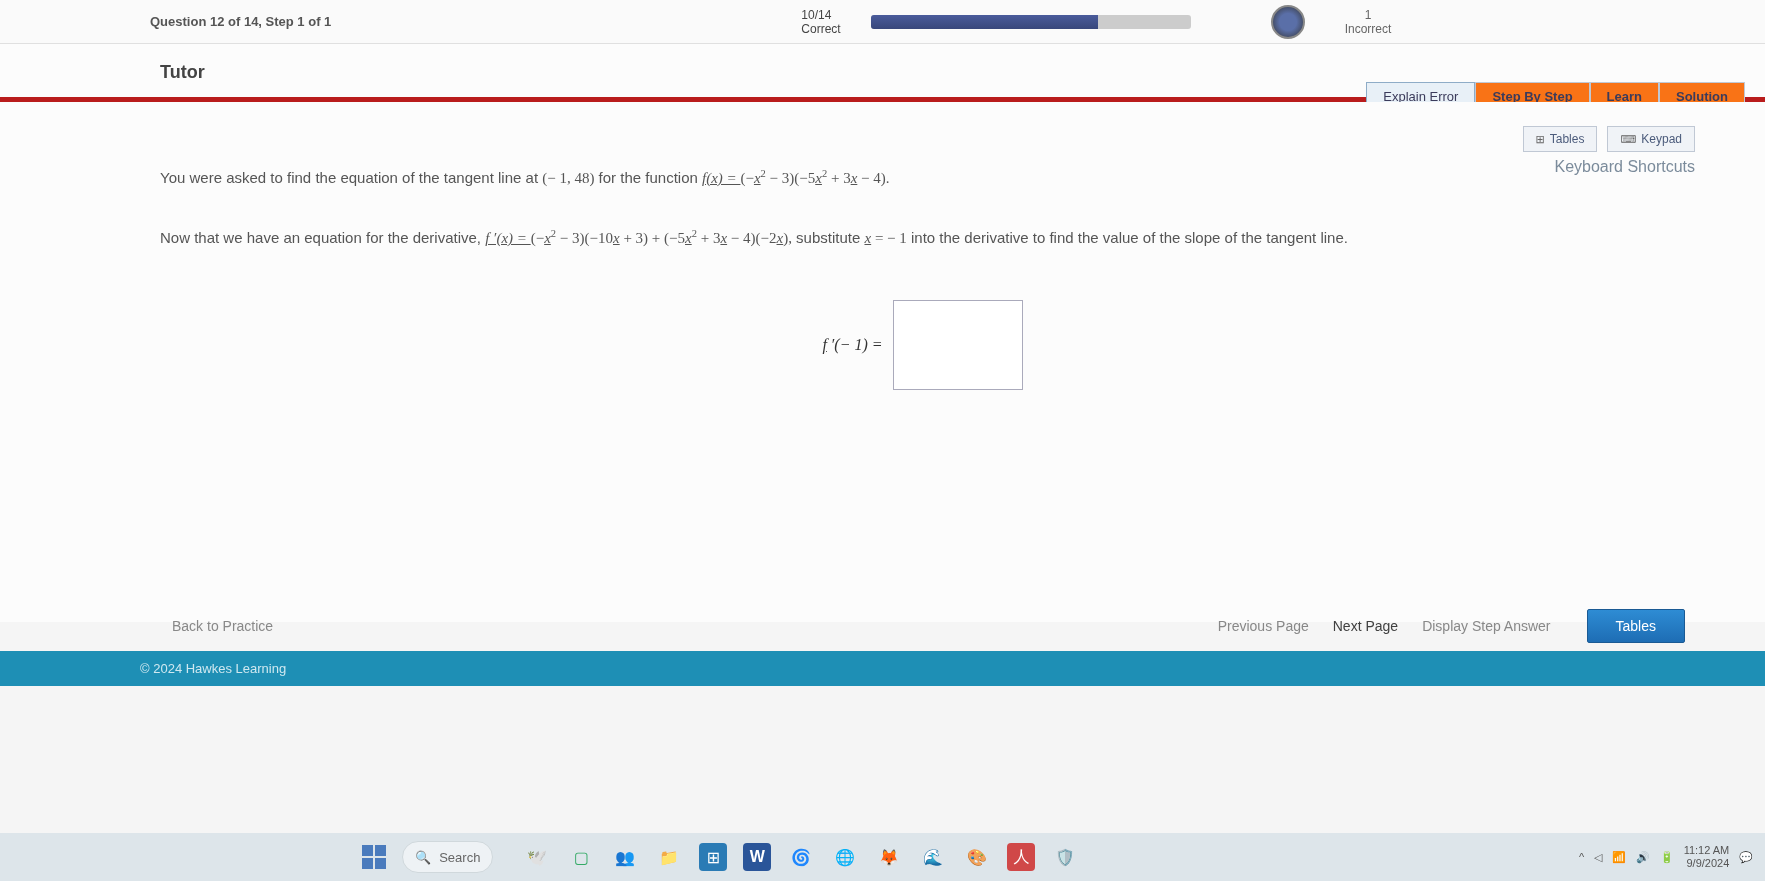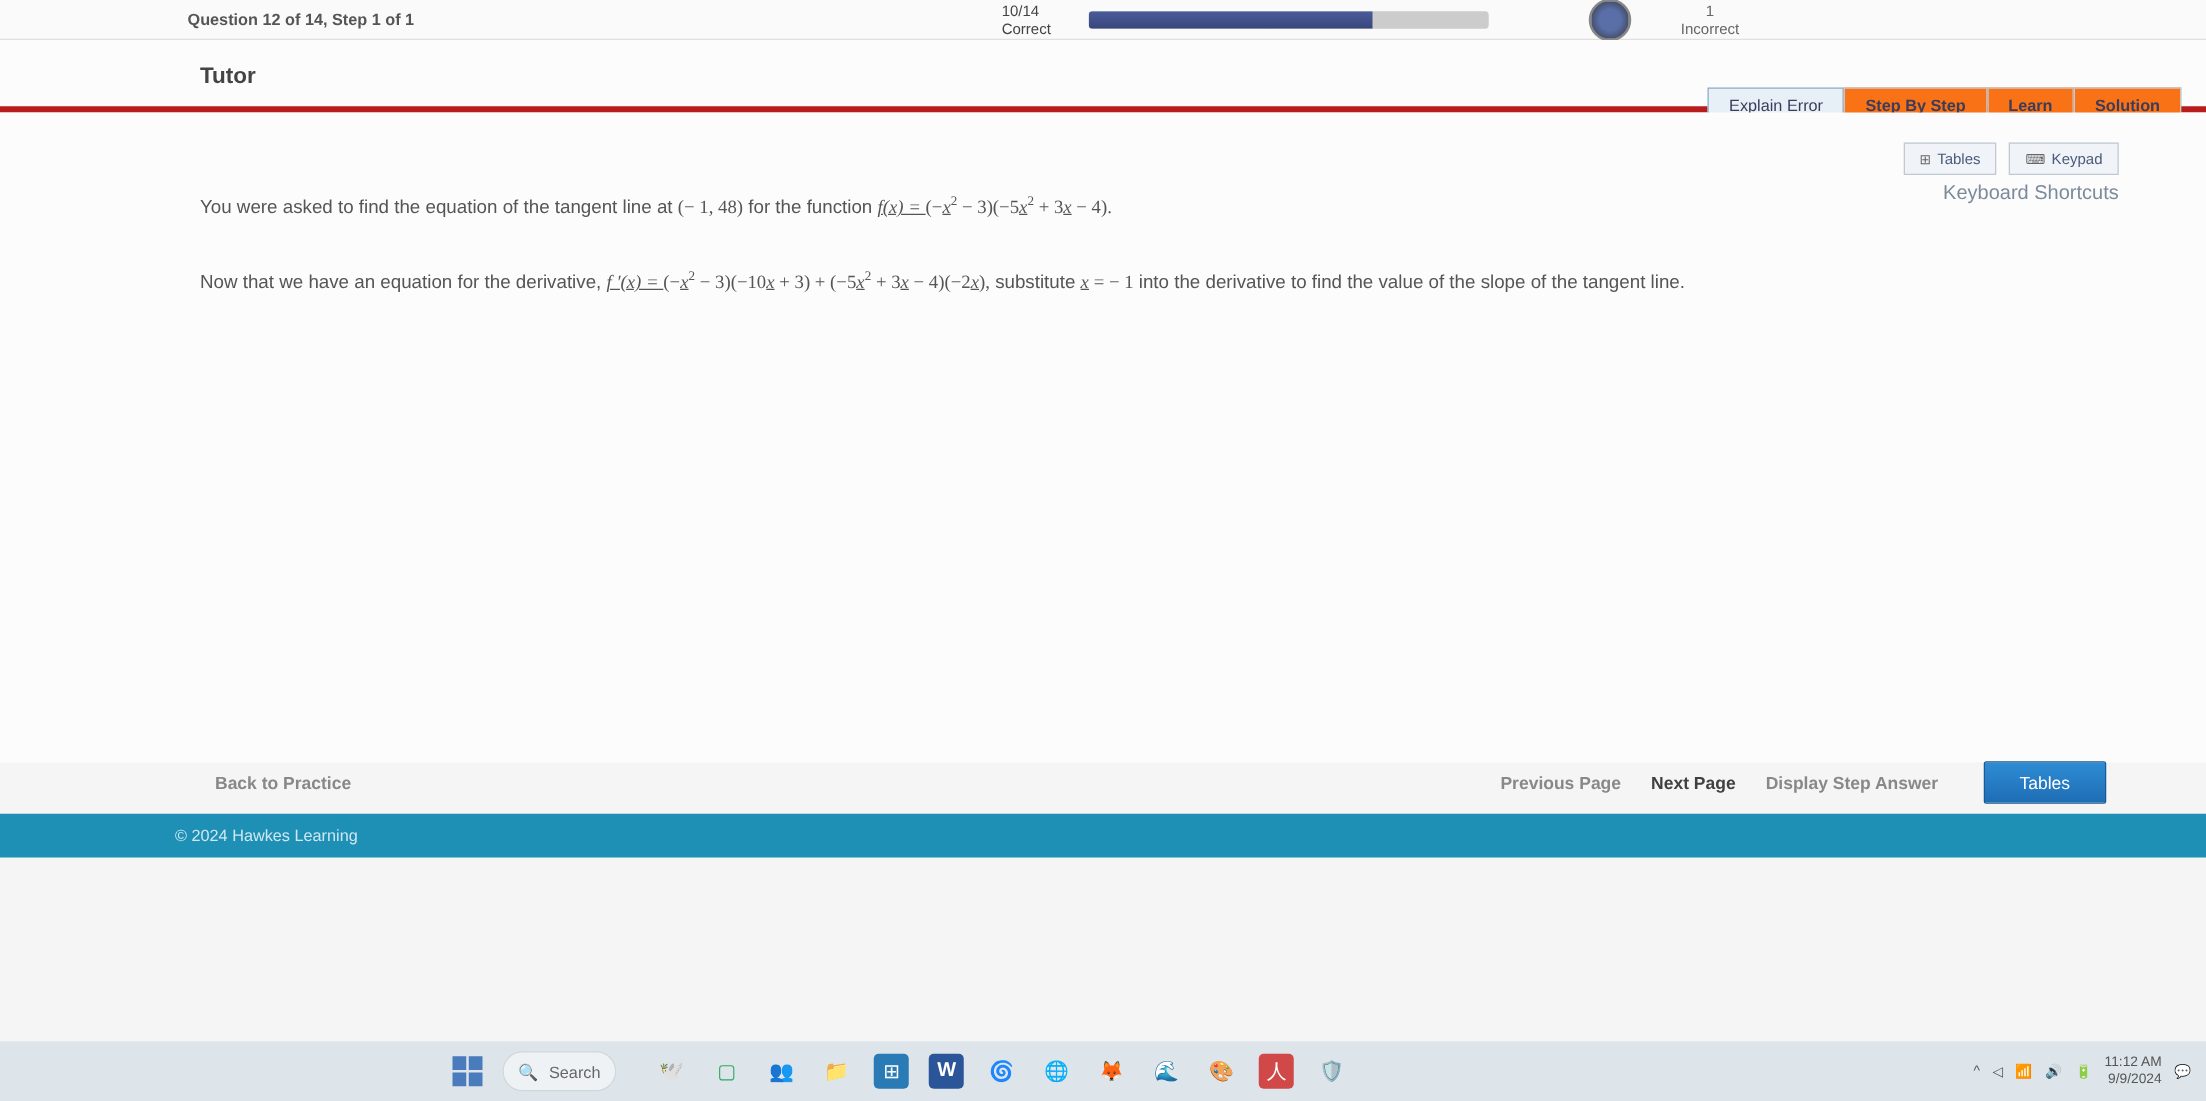--- a/index.html
+++ b/index.html
@@ -9,21 +9,21 @@
       color: #333;
       width: 1765px;
       height: 881px;
       position: relative;
       overflow: hidden;
     }
     .header-row {
       display: flex;
       align-items: center;
       padding: 0 20px;
-      height: 32px;
+      height: 44px;
       background: #fafafa;
       border-bottom: 1px solid #e0e0e0;
     }
     .question-info {
       font-size: 13px;
       font-weight: bold;
       color: #555;
       margin-left: 130px;
     }
     .score-block {
@@ -173,21 +173,20 @@
       padding: 0 80px 0 160px;
       font-size: 14px;
     }
     .btn-ghost {
       color: #888;
       padding: 8px 12px;
       cursor: pointer;
       background: transparent;
       border: none;
       font-size: 14px;
-      font-weight: bold;
     }
     .btn-disabled { color: #404040; cursor: default; }
     .footer-spacer { flex: 1; }
     .btn-submit {
       background: linear-gradient(to bottom, #2e8cd4, #1e6db4);
       color: #fff;
       padding: 8px 28px;
       border: 1px solid #1a5a94;
       border-radius: 2px;
       font-size: 14px;
@@ -313,20 +312,24 @@
   </div>
 
   <div class="prompt2">
     <span>Now that we have an equation for the derivative, </span>
     <span class="math-i">f ′(x) = </span><span class="math">(−<span class="math-i">x</span><sup>2</sup> − 3)(−10<span class="math-i">x</span> + 3) + (−5<span class="math-i">x</span><sup>2</sup> + 3<span class="math-i">x</span> − 4)(−2<span class="math-i">x</span>),</span>
     <span> substitute </span>
     <span class="math-i">x</span><span class="math"> = − 1</span>
     <span> into the derivative to find the value of the slope of the tangent line.</span>
   </div>
 
+  <div class="answer-area">
+    <span class="answer-label"><span class="math-i">f</span> ′(− 1) =</span>
+    <input class="answer-input" type="text" style="">
+  </div>
 </div>
 
 <div class="footer-buttons">
   <button class="btn-ghost">Back to Practice</button>
   <div class="footer-spacer"></div>
   <button class="btn-ghost">Previous Page</button>
   <button class="btn-ghost btn-disabled">Next Page</button>
   <button class="btn-ghost">Display Step Answer</button>
   <button class="btn-submit">Tables</button>
 </div>

